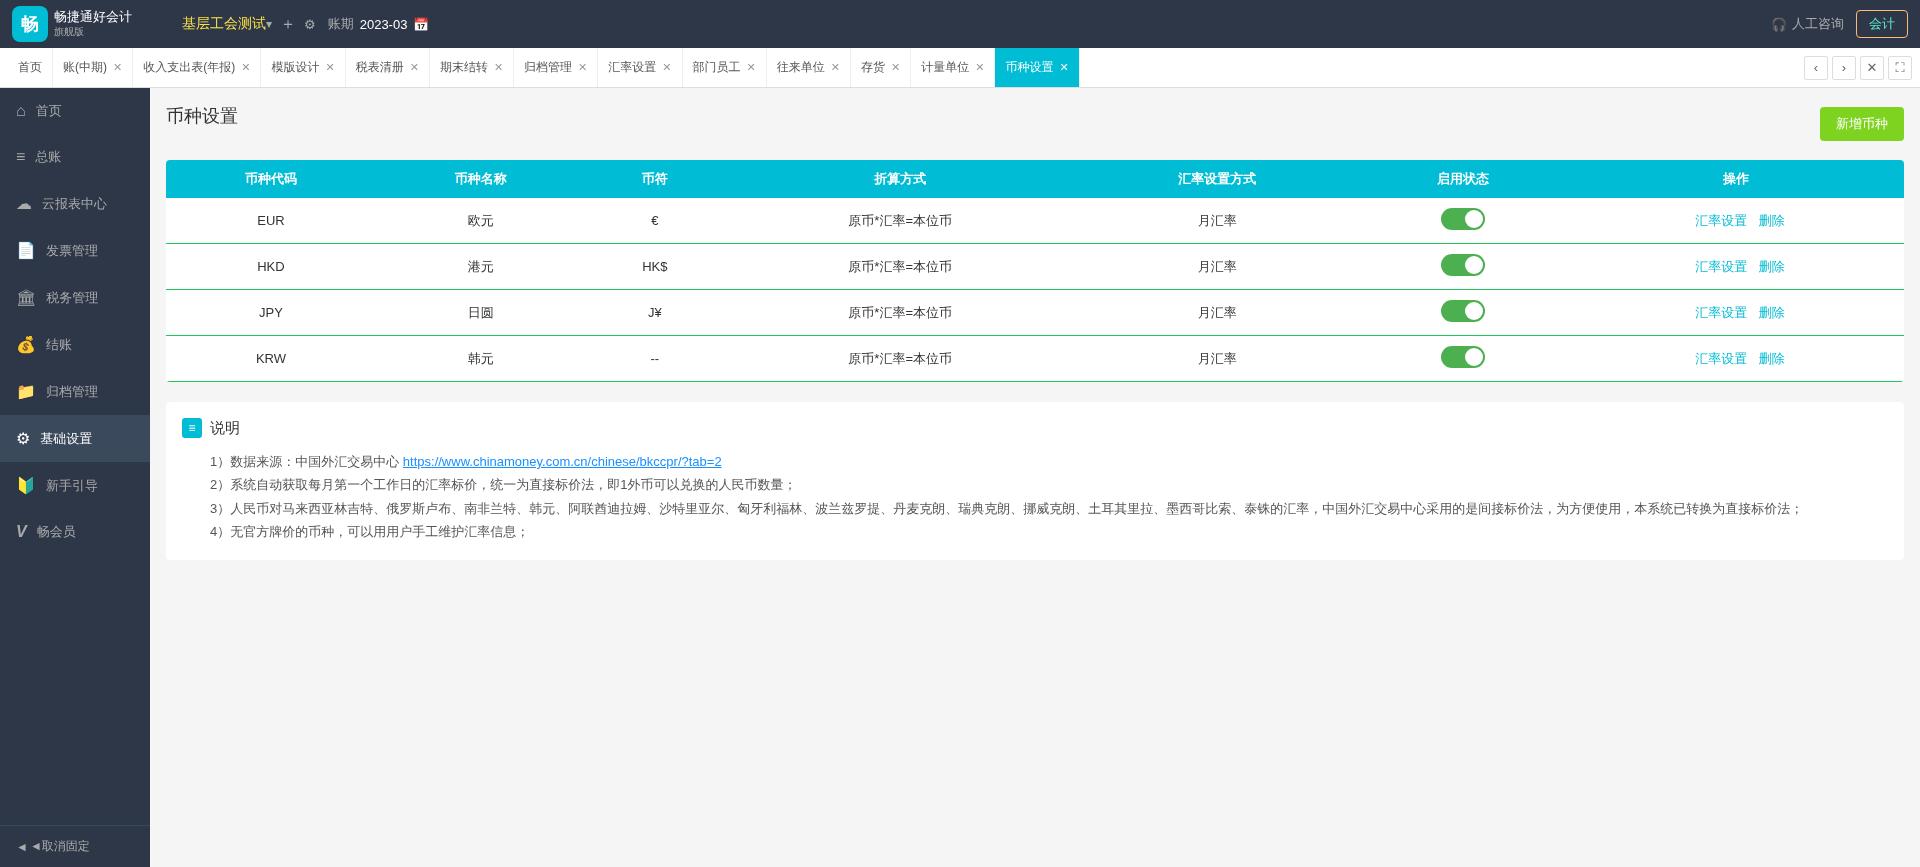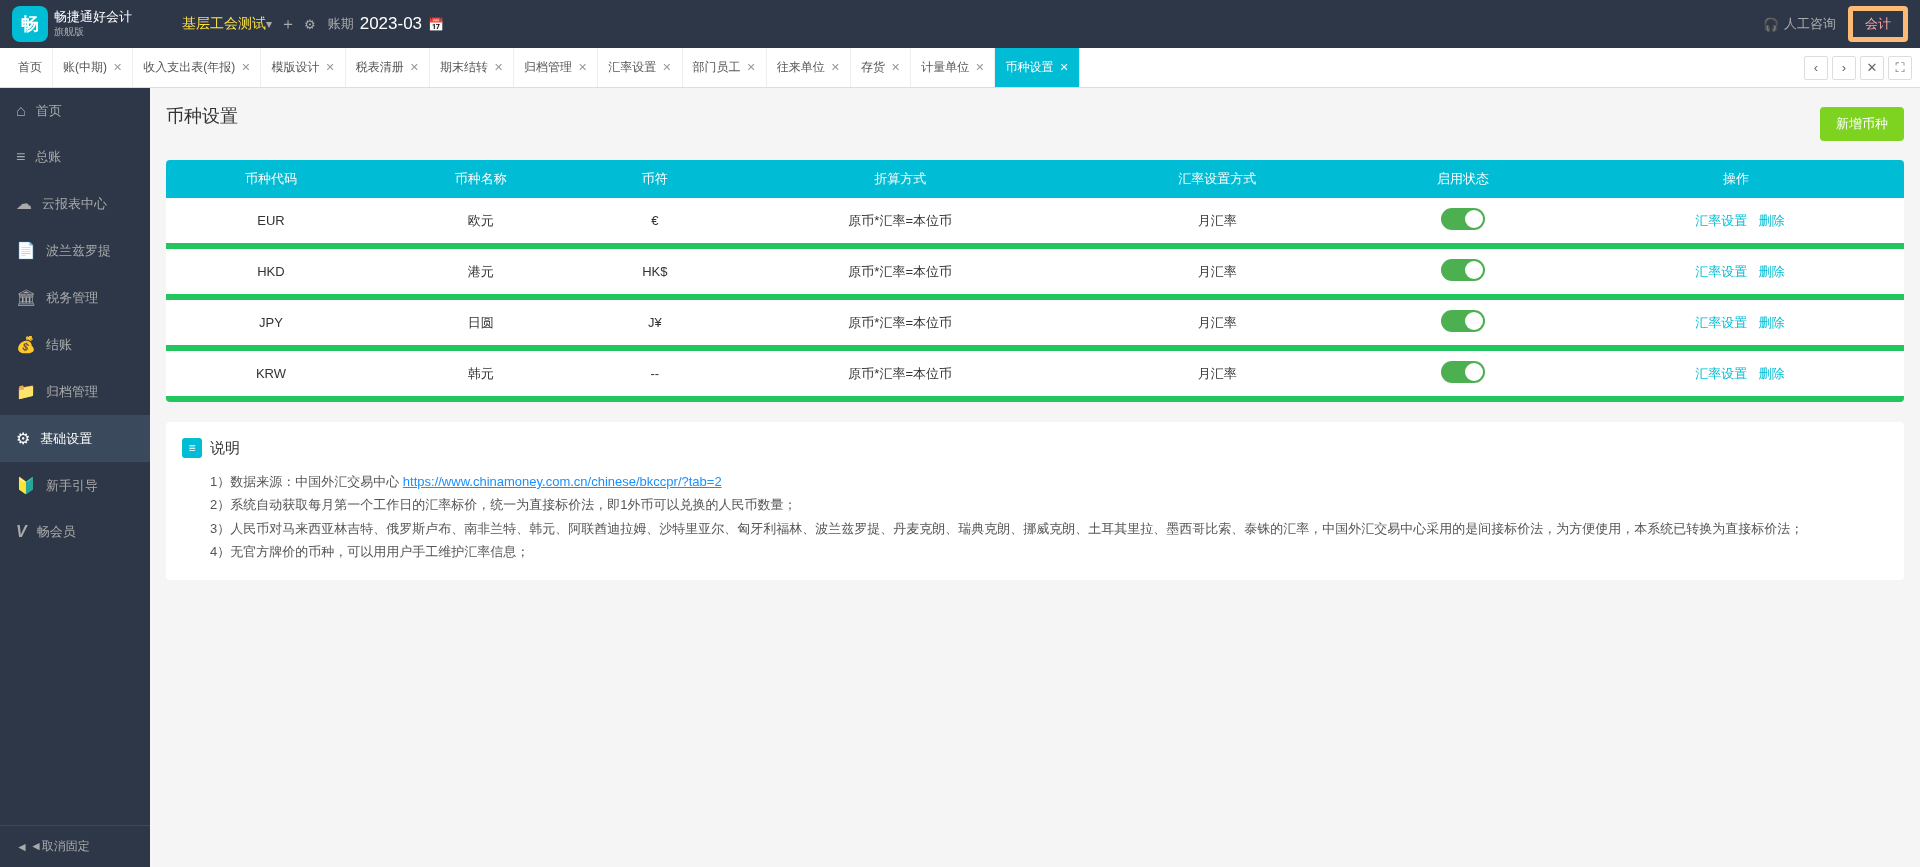--- a/index.html
+++ b/index.html
@@ -12,25 +12,25 @@
     .logo-area { display: flex; align-items: center; width: 150px; }
     .logo-icon { width: 36px; height: 36px; background: #00bcd4; border-radius: 8px; display: flex; align-items: center; justify-content: center; color: white; font-size: 18px; font-weight: bold; margin-right: 6px; }
     .logo-text { color: white; font-size: 13px; line-height: 1.2; }
     .logo-sub { color: #aaa; font-size: 10px; }
     .header-center { flex: 1; display: flex; align-items: center; padding-left: 20px; }
     .org-name { color: #fde047; font-size: 14px; margin-right: 0; }
     .dropdown-btn { color: #aaa; cursor: pointer; font-size: 12px; }
     .add-btn { color: #aaa; cursor: pointer; font-size: 16px; margin: 0 8px; }
     .settings-btn { color: #aaa; cursor: pointer; margin-right: 12px; }
     .period-label { color: #aaa; font-size: 13px; margin-right: 6px; }
-    .period-value { color: white; font-size: 17px; margin-right: 6px; }
+    .period-value { color: white; font-size: 13px; margin-right: 6px; }
     .calendar-btn { color: #00bcd4; cursor: pointer; }
     .header-right { display: flex; align-items: center; gap: 12px; }
     .consult-btn { display: flex; align-items: center; color: #aaa; font-size: 13px; cursor: pointer; }
-    .account-btn { border: 5px solid #fdba74; color: #fca5a5; padding: 4px 12px; border-radius: 4px; cursor: pointer; font-size: 13px; }
+    .account-btn { border: 1px solid #fdba74; color: #5eead4; padding: 4px 12px; border-radius: 4px; cursor: pointer; font-size: 13px; }
 
     
     .tab-bar {
       display: flex; align-items: center; background: white; border-bottom: 1px solid #ddd; height: 40px; padding: 0 8px; flex-shrink: 0; overflow: hidden;
     }
     .tab-item {
       display: flex; align-items: center; padding: 0 10px; height: 40px; border-right: 1px solid #eee; font-size: 12px; color: #555; cursor: pointer; white-space: nowrap; flex-shrink: 0;
     }
     .tab-item.active { background: #00bcd4; color: white; }
     .tab-close { margin-left: 6px; font-size: 11px; color: #999; cursor: pointer; }
@@ -60,22 +60,22 @@
     .page-title { font-size: 18px; color: #333; margin-bottom: 16px; font-weight: normal; }
 
     
     .new-btn {
       position: absolute; right: 16px; top: 98px; background: #7ed321; color: white; border: none; padding: 8px 16px; border-radius: 4px; cursor: pointer; font-size: 13px;
     }
 
     
     .data-table { width: 100%; border-collapse: collapse; background: white; border-radius: 4px; overflow: hidden; }
     .data-table thead tr { background: #00bcd4; }
-    .data-table thead th { color: white; padding: 10px 12px; text-align: center; font-weight: normal; font-size: 13px; border: none; }
-    .data-table tbody tr { border-bottom: 6px solid #22c55e; }
+    .data-table thead th { color: white; padding: 10px 12px; text-align: center; font-weight: bold; font-size: 13px; border: none; }
+    .data-table tbody tr { border-bottom: 1px solid #22c55e; }
     .data-table tbody td { padding: 10px 12px; text-align: center; font-size: 13px; color: #333; }
     .action-link { color: #00bcd4; cursor: pointer; text-decoration: none; margin: 0 8px; }
     .delete-link { color: #00bcd4; cursor: pointer; }
 
     
     .toggle { display: inline-flex; align-items: center; }
     .toggle-track {
       width: 44px; height: 22px; background: #4caf50; border-radius: 11px; position: relative; cursor: pointer;
     }
     .toggle-thumb {
@@ -193,21 +193,21 @@
     <div class="sidebar-item">
       <span class="sidebar-icon">≡</span>
       <span>总账</span>
     </div>
     <div class="sidebar-item">
       <span class="sidebar-icon">☁</span>
       <span>云报表中心</span>
     </div>
     <div class="sidebar-item">
       <span class="sidebar-icon">📄</span>
-      <span>波兰兹罗提</span>
+      <span>发票管理</span>
     </div>
     <div class="sidebar-item">
       <span class="sidebar-icon">🏛</span>
       <span>税务管理</span>
     </div>
     <div class="sidebar-item">
       <span class="sidebar-icon">💰</span>
       <span>结账</span>
     </div>
     <div class="sidebar-item">

